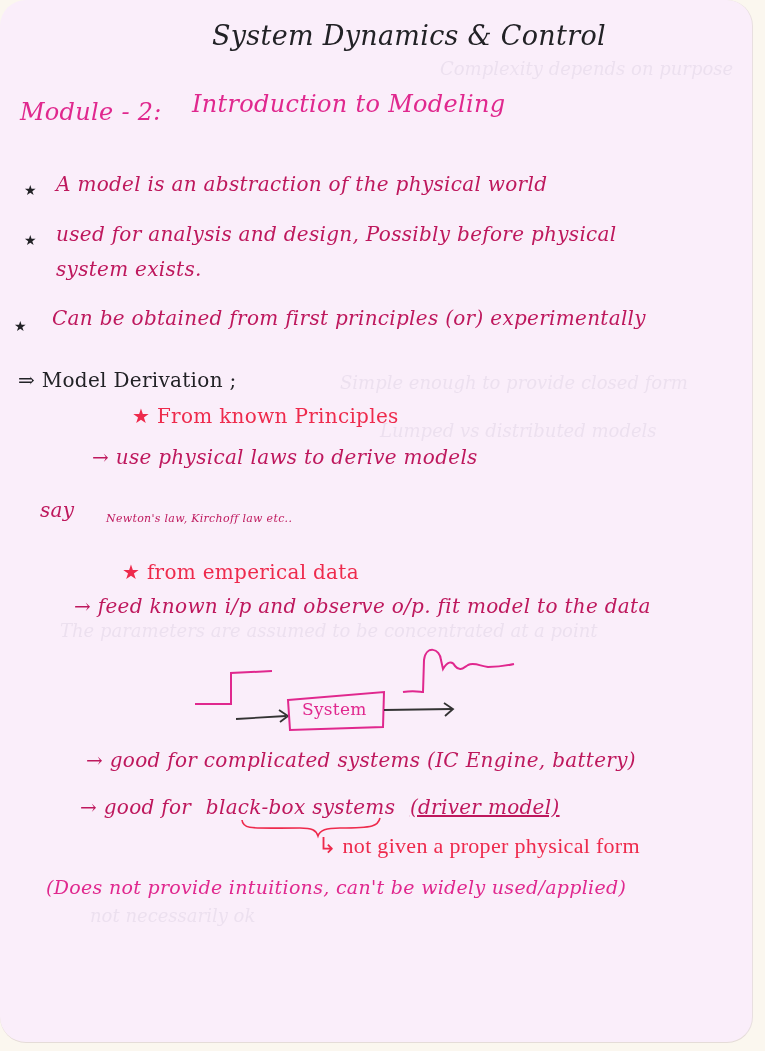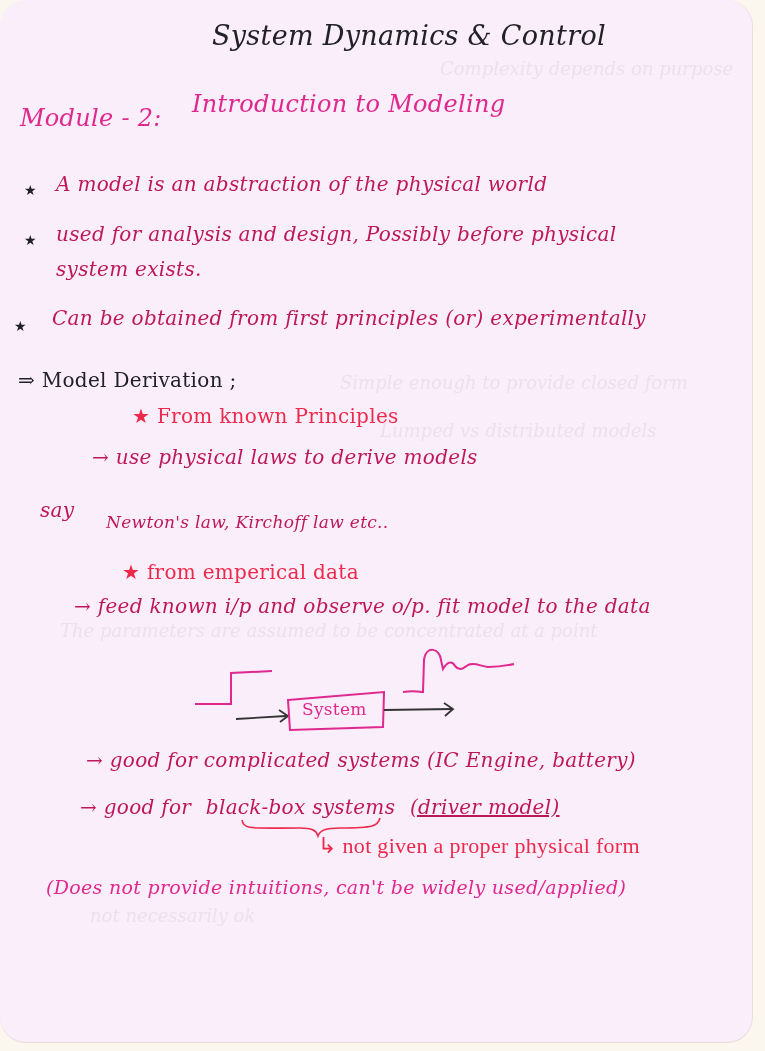--- a/index.html
+++ b/index.html
@@ -65,39 +65,39 @@
 <div class="page">
 
   <div class="ink-faint" style="left:440px; top:58px;">Complexity depends on purpose</div>
   <div class="ink-faint" style="left:340px; top:372px;">Simple enough to provide closed form</div>
   <div class="ink-faint" style="left:380px; top:420px;">Lumped vs distributed models</div>
   <div class="ink-faint" style="left:60px; top:620px;">The parameters are assumed to be concentrated at a point</div>
   <div class="ink-faint" style="left:90px; top:905px;">not necessarily ok</div>
 
   <div class="line black title" style="left:212px; top:20px;">System Dynamics &amp; Control</div>
 
-  <div class="line magenta module" style="left:20px; top:104px;">Module - 2:</div>
+  <div class="line magenta module" style="left:20px; top:98px;">Module - 2:</div>
   <div class="line magenta module" style="left:192px; top:90px; text-decoration: none;">Introduction to Modeling</div>
 
   <span class="star black" style="left:24px; top:182px;">★</span>
   <div class="line blue body-text" style="left:56px; top:172px;">A model is an abstraction of the physical world</div>
 
   <span class="star black" style="left:24px; top:232px;">★</span>
   <div class="line blue body-text" style="left:56px; top:222px;">used for analysis and design, Possibly before physical</div>
   <div class="line blue body-text" style="left:56px; top:257px;">system exists.</div>
 
   <span class="star black" style="left:14px; top:318px;">★</span>
   <div class="line blue body-text" style="left:52px; top:306px;">Can be obtained from first principles (or) experimentally</div>
 
   <div class="line black body-text" style="left:18px; top:368px; font-style: normal;">⇒ Model Derivation ;</div>
 
   <div class="line red body-text" style="left:132px; top:404px; font-style: normal;">★ From known Principles</div>
   <div class="line blue body-text" style="left:92px; top:445px;">→ use physical laws to derive models</div>
   <div class="line blue body-text" style="left:40px; top:498px;">say</div>
-  <div class="line blue" style="left:106px; top:512px; font-size:17px;">Newton's law, Kirchoff law etc..</div>
+  <div class="line blue" style="left:106px; top:512px; font-size:11px;">Newton's law, Kirchoff law etc..</div>
 
   <div class="line red body-text" style="left:122px; top:560px; font-style: normal;">★ from emperical data</div>
   <div class="line blue body-text" style="left:74px; top:594px;">→ feed known i/p and observe o/p. fit model to the data</div>
 
   <div style="position:absolute; left:0; top:0; width:765px; height:760px;text-decoration:underline;">
     <svg width="765" height="760">
 
       <path d="M195 704 L231 704 L231 673 L272 671" stroke="#e0288e" stroke-width="2" fill="none"></path>
 
       <path d="M236 719 L286 716" stroke="#333" stroke-width="1.8" fill="none"></path>

